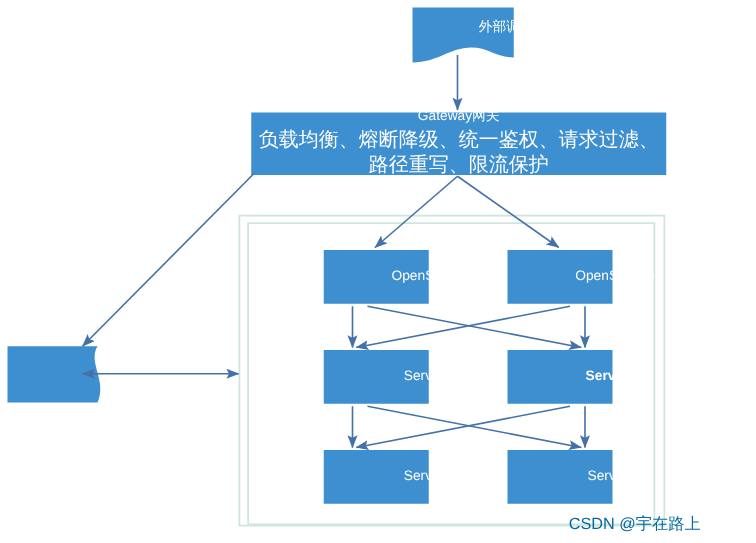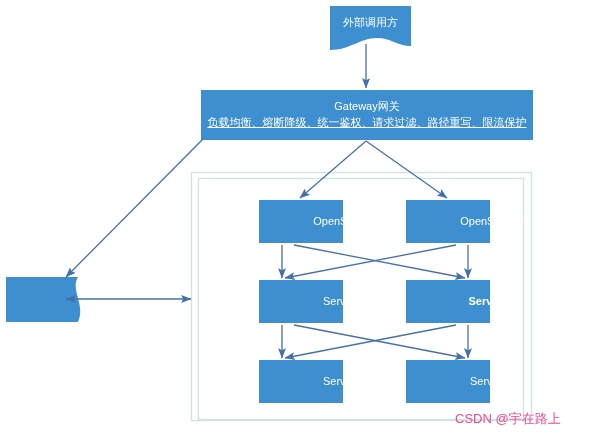--- a/index.html
+++ b/index.html
@@ -39,32 +39,32 @@
     align-items: center;
     justify-content: center;
   }
   .lbl-title { white-space: nowrap; }
 
   
   .svc-label   { font-size: 11px; margin-left: 44px; }
   .svc-label.bold { font-weight: bold; }
 
   .gateway-label .lbl-title { font-size: 11px; margin-bottom: 2px; }
-  .gateway-label .lbl-sub   { font-size: 11px; text-decoration: underline; }
+  .gateway-label .lbl-sub   { font-size: 16px; }
 
   .nacos-label { font-size: 11px; }
   .nacos-label .lbl-sub { margin-top: 1px; }
 
   .caller-label { font-size: 11px; }
 
   .watermark {
     position: absolute;
     z-index: 4;
     font-size: 13px;
-    color: #ec4899;
+    color: #0369a1;
     white-space: nowrap;
   }
 </style>
 </head>
 <body>
 
 <div id="canvas">
 
   <svg class="layer shapes" viewBox="0 0 605 434">
 
@@ -111,21 +111,21 @@
     <line x1="468" y1="245" x2="468" y2="278" stroke="#4472a8" stroke-width="1.3" marker-end="url(#ah)"></line>
     <line x1="294" y1="245" x2="465" y2="278" stroke="#4472a8" stroke-width="1.3" marker-end="url(#ah)"></line>
     <line x1="456" y1="245" x2="285" y2="278" stroke="#4472a8" stroke-width="1.3" marker-end="url(#ah)"></line>
 
     <line x1="282" y1="325" x2="282" y2="358" stroke="#4472a8" stroke-width="1.3" marker-end="url(#ah)"></line>
     <line x1="468" y1="325" x2="468" y2="358" stroke="#4472a8" stroke-width="1.3" marker-end="url(#ah)"></line>
     <line x1="294" y1="325" x2="465" y2="358" stroke="#4472a8" stroke-width="1.3" marker-end="url(#ah)"></line>
     <line x1="456" y1="325" x2="285" y2="358" stroke="#4472a8" stroke-width="1.3" marker-end="url(#ah)"></line>
   </svg>
 
-  <div class="node-label caller-label" style="left:330px; top:8px; width:81px; height:30px;">
+  <div class="node-label caller-label" style="left:330px; top:8px; width:81px; height:30px;padding-left:40px;">
     <span class="lbl-title">外部调用方</span>
   </div>
 
   <div class="node-label gateway-label" style="left:201px; top:90px; width:332px; height:50px;">
     <span class="lbl-title">Gateway网关</span>
     <span class="lbl-sub">负载均衡、熔断降级、统一鉴权、请求过滤、路径重写、限流保护</span>
   </div>
 
 
   <div class="node-label svc-label" style="left:259px; top:200px; width:84px; height:43px;">

